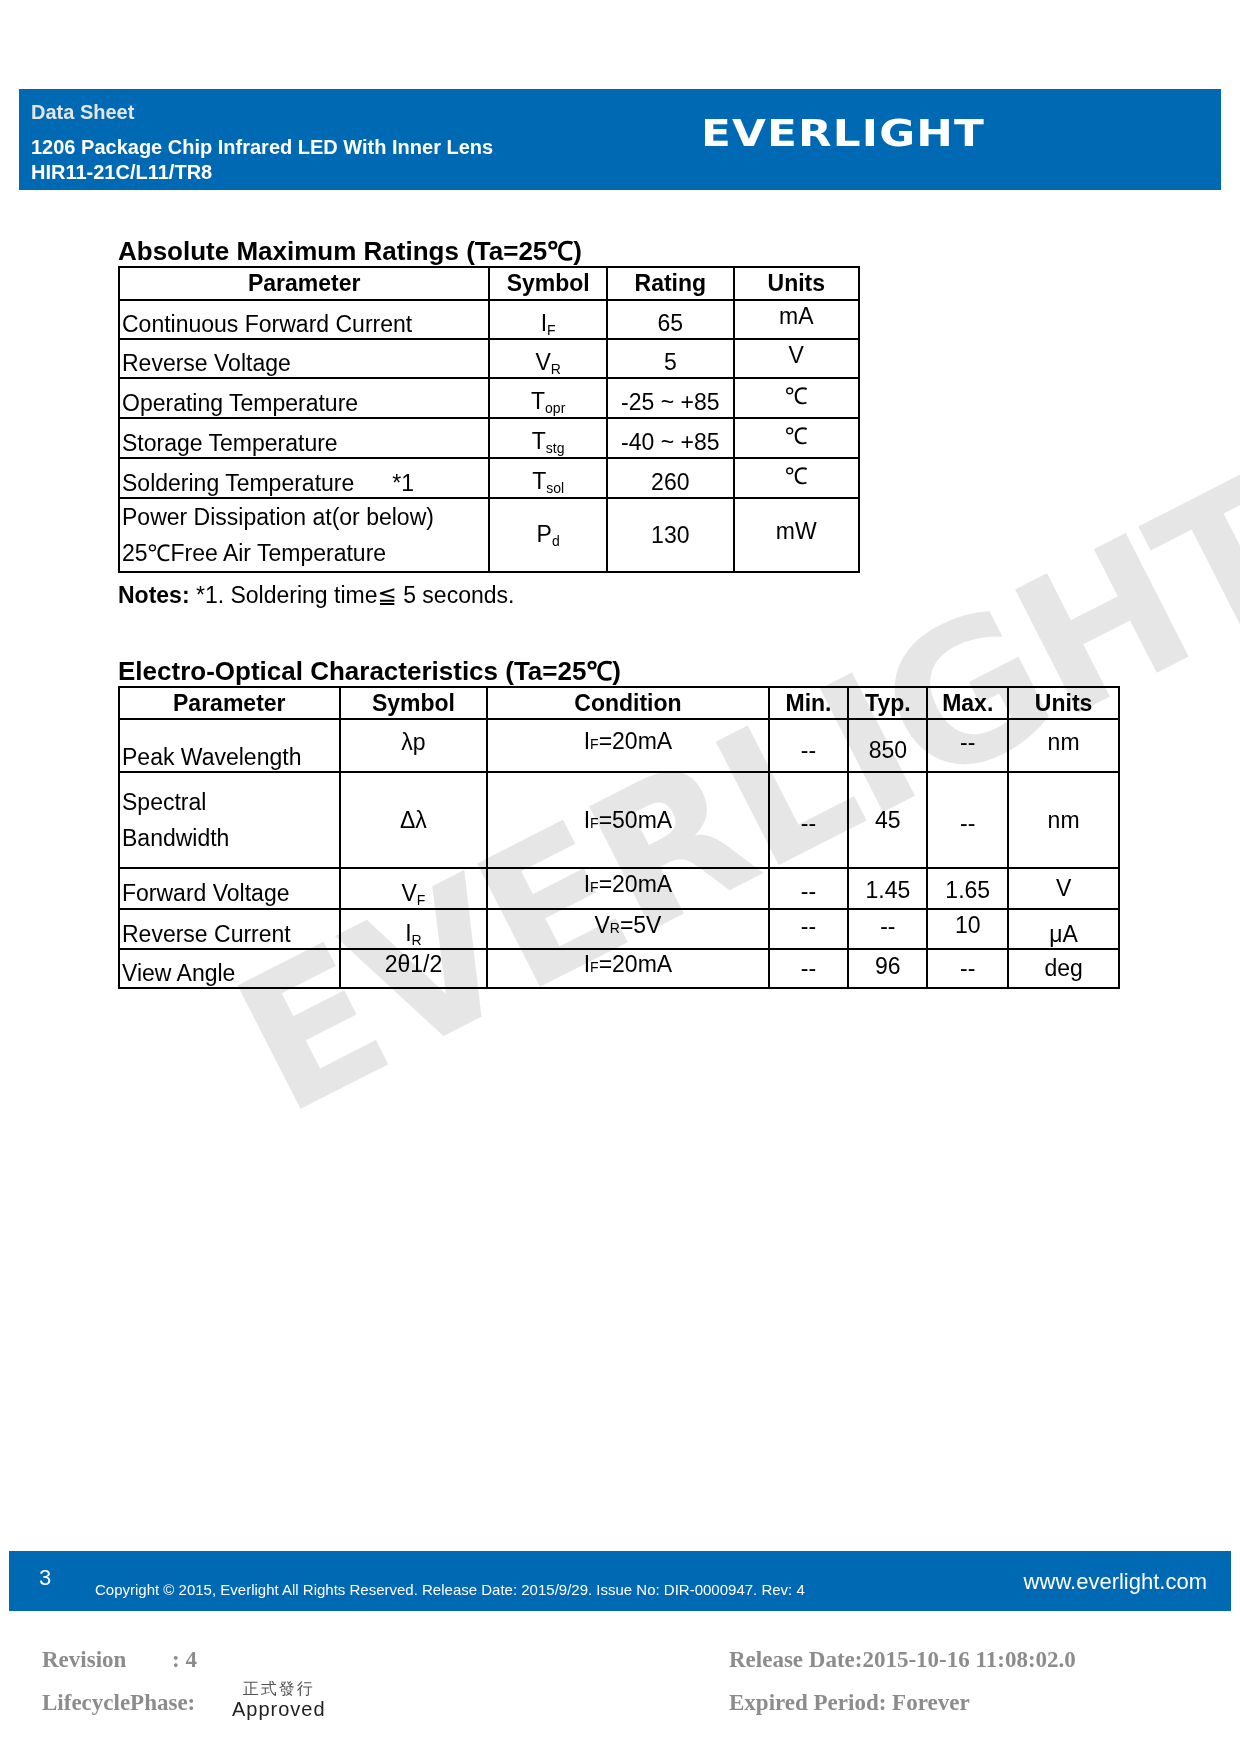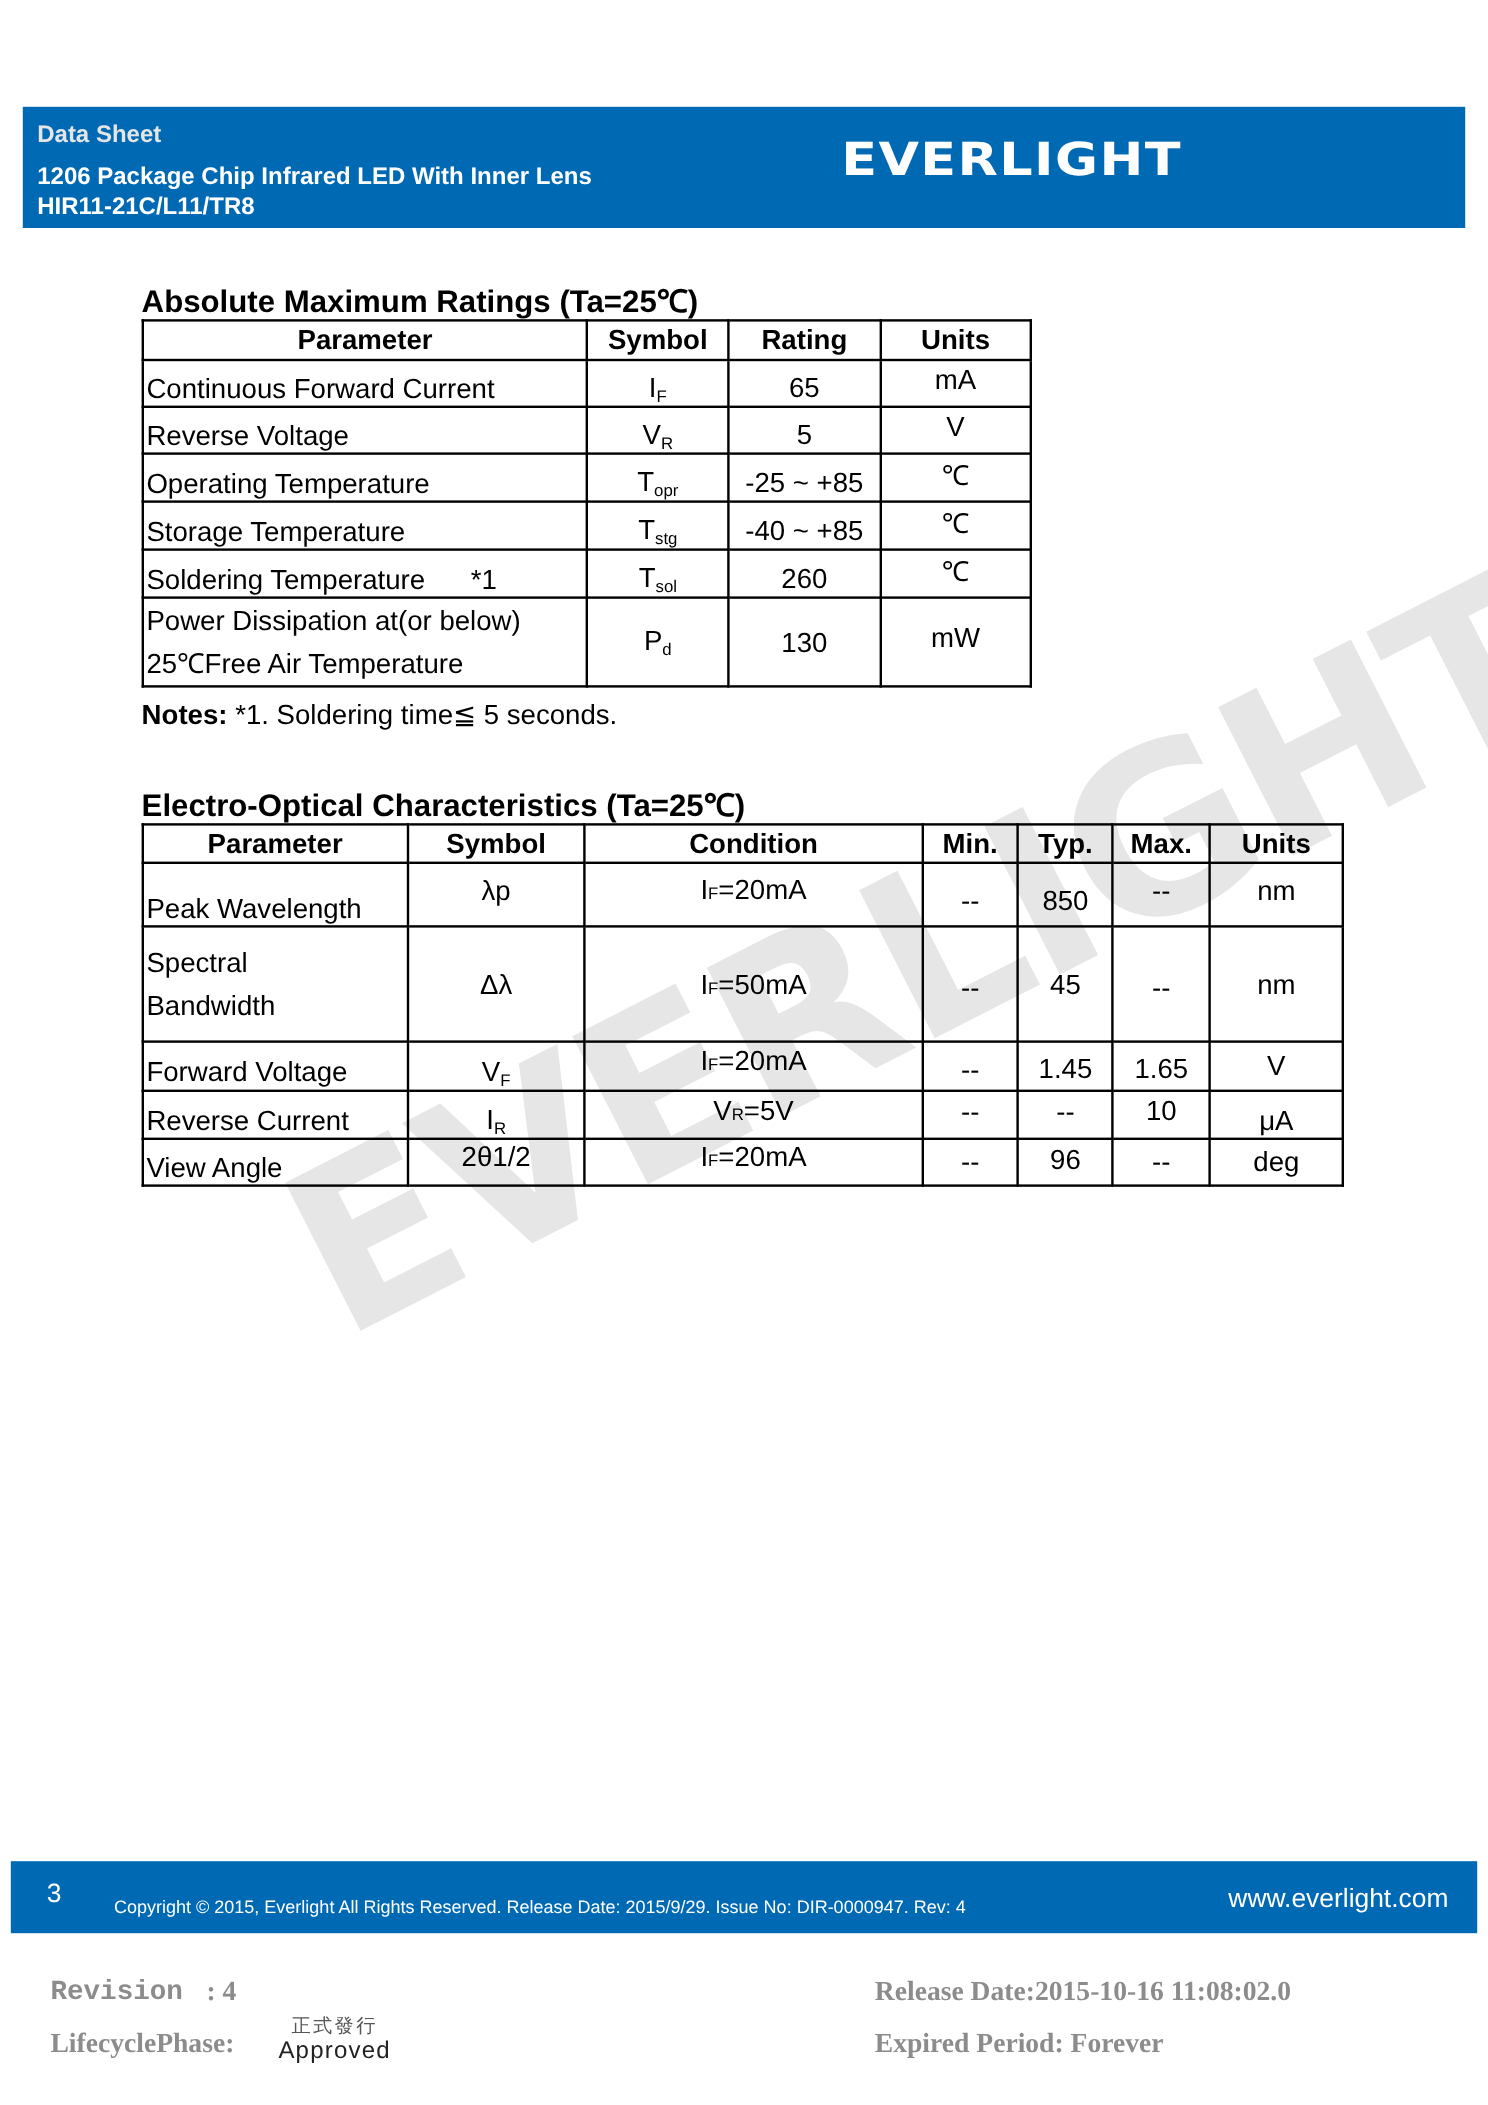--- a/index.html
+++ b/index.html
@@ -225,21 +225,21 @@
     </tr>
   </tbody>
     </table>
 
   <div class="footer-band">
     <div class="page-number">3</div>
     <div class="copyright">Copyright © 2015, Everlight All Rights Reserved. Release Date: 2015/9/29. Issue No: DIR-0000947. Rev: 4</div>
     <div class="website">www.everlight.com</div>
   </div>
 
-  <div class="meta" style="left:42px; top:1647px;font-family:Liberation Mono, monospace;">Revision</div>
+  <div class="meta" style="left:42px; top:1647px;">Revision</div>
   <div class="meta" style="left:172px; top:1647px;">: 4</div>
   <div class="meta" style="left:42px; top:1690px;">LifecyclePhase:</div>
   <div class="stamp">
     <span class="cjk">正式發行</span>
     <span class="approved">Approved</span>
   </div>
   <div class="meta" style="left:729px; top:1647px;">Release Date:2015-10-16 11:08:02.0</div>
   <div class="meta" style="left:729px; top:1690px;">Expired Period: Forever</div>
 
 </div>

